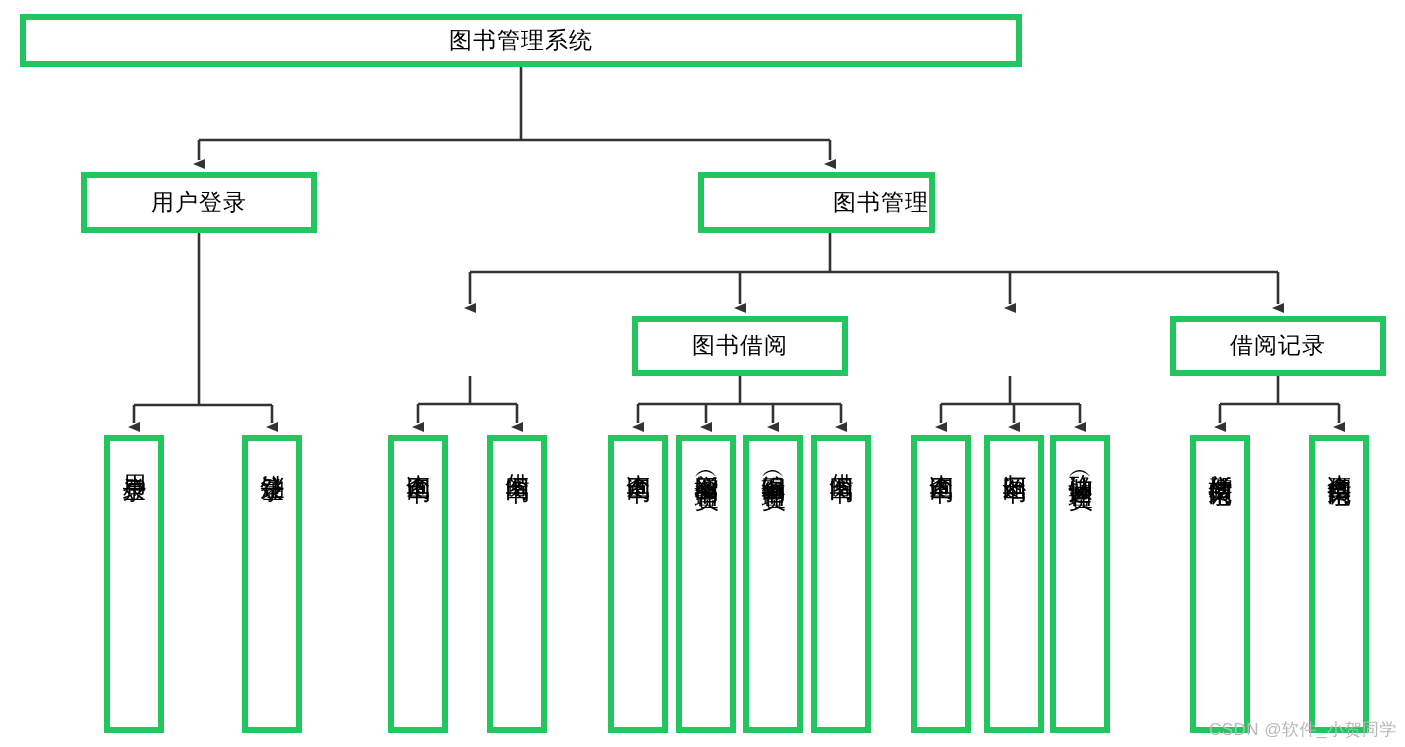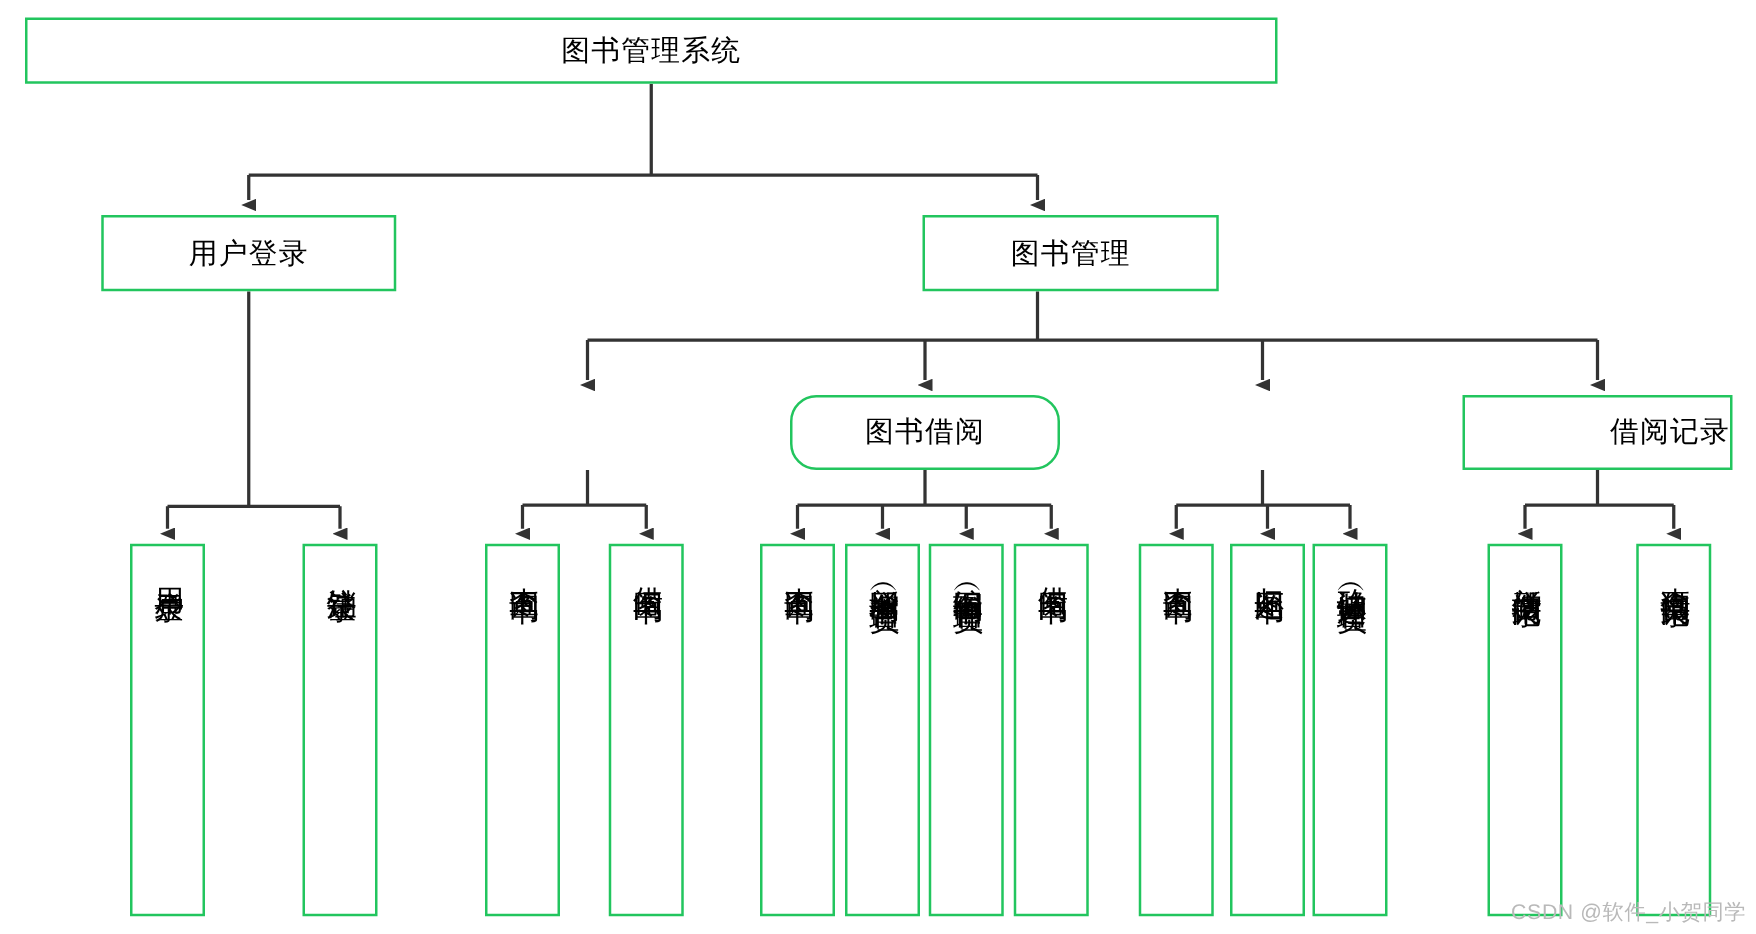--- a/index.html
+++ b/index.html
@@ -22,21 +22,21 @@
     left: 0;
     top: 0;
     width: 1405px;
     height: 747px;
     pointer-events: none;
   }
   .node {
     position: absolute;
     box-sizing: border-box;
     background: #ffffff;
-    border: 2px solid #22c55e;
+    border: 6px solid #22c55e;
     display: flex;
     align-items: center;
     justify-content: center;
     color: #000000;
   }
   .node-h {
     font-size: 23px;
     line-height: 1.1;
     letter-spacing: 1px;
     white-space: nowrap;
@@ -131,28 +131,28 @@
     </g>
   </svg>
 
   <div class="node node-h" style="left:20px; top:14px; width:1002px; height:53px;">
     <span>图书管理系统</span>
   </div>
 
   <div class="node node-h" style="left:81px; top:172px; width:236px; height:61px;">
     <span>用户登录</span>
   </div>
-  <div class="node node-h" style="left:738px; top:172px; width:237px; height:61px;">
+  <div class="node node-h" style="left:698px; top:172px; width:237px; height:61px;justify-content:flex-end;">
     <span>图书管理</span>
   </div>
 
-  <div class="node node-h" style="left:632px; top:316px; width:216px; height:60px;border-radius:21px;">
+  <div class="node node-h" style="left:632px; top:316px; width:216px; height:60px;">
     <span>图书借阅</span>
   </div>
-  <div class="node node-h" style="left:1170px; top:316px; width:216px; height:60px;justify-content:flex-end;">
+  <div class="node node-h" style="left:1170px; top:316px; width:216px; height:60px;">
     <span>借阅记录</span>
   </div>
 
   <div class="node node-v" style="left:104px; top:435px; width:60px; height:298px;">
     <span class="vlabel">用户登录</span>
   </div>
   <div class="node node-v" style="left:242px; top:435px; width:60px; height:298px;">
     <span class="vlabel">注销登录</span>
   </div>
 

